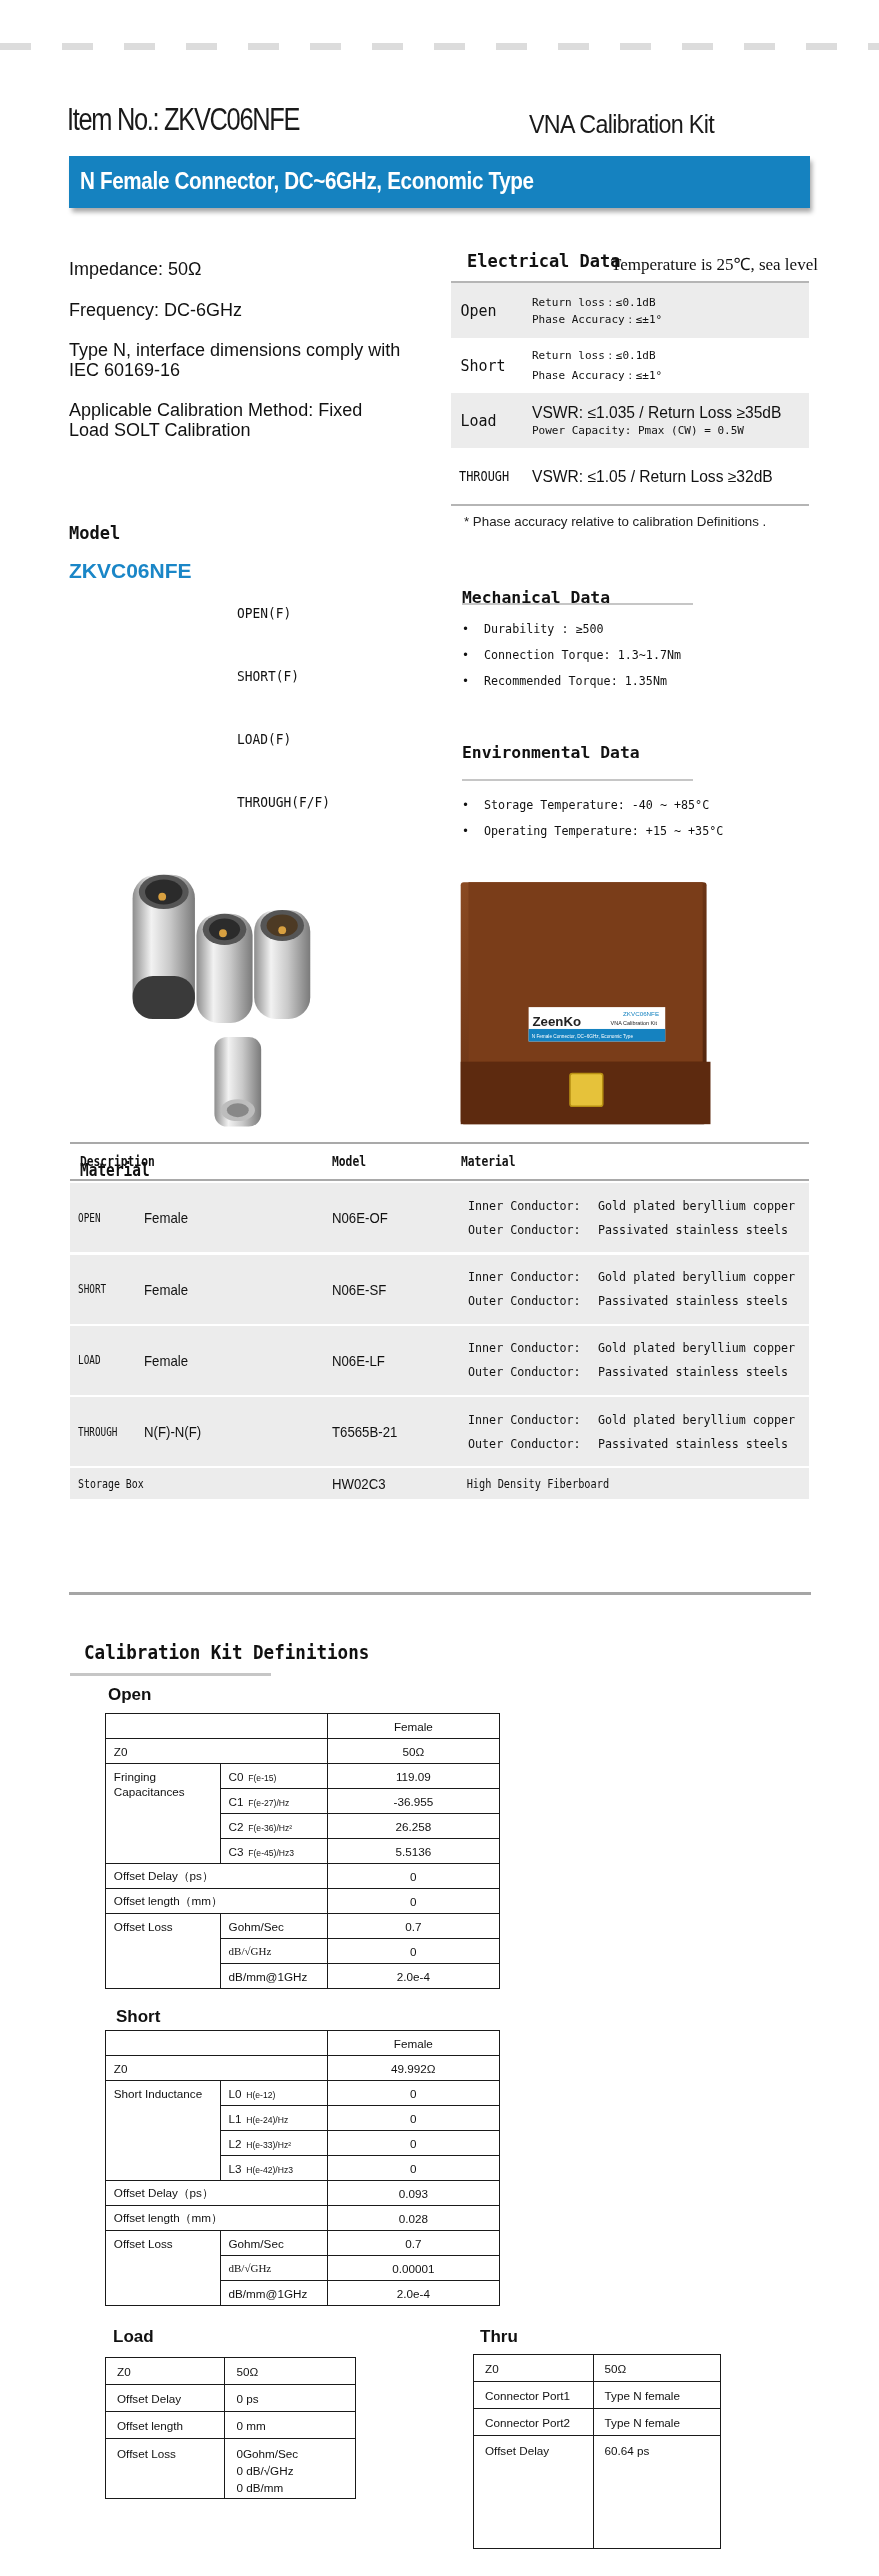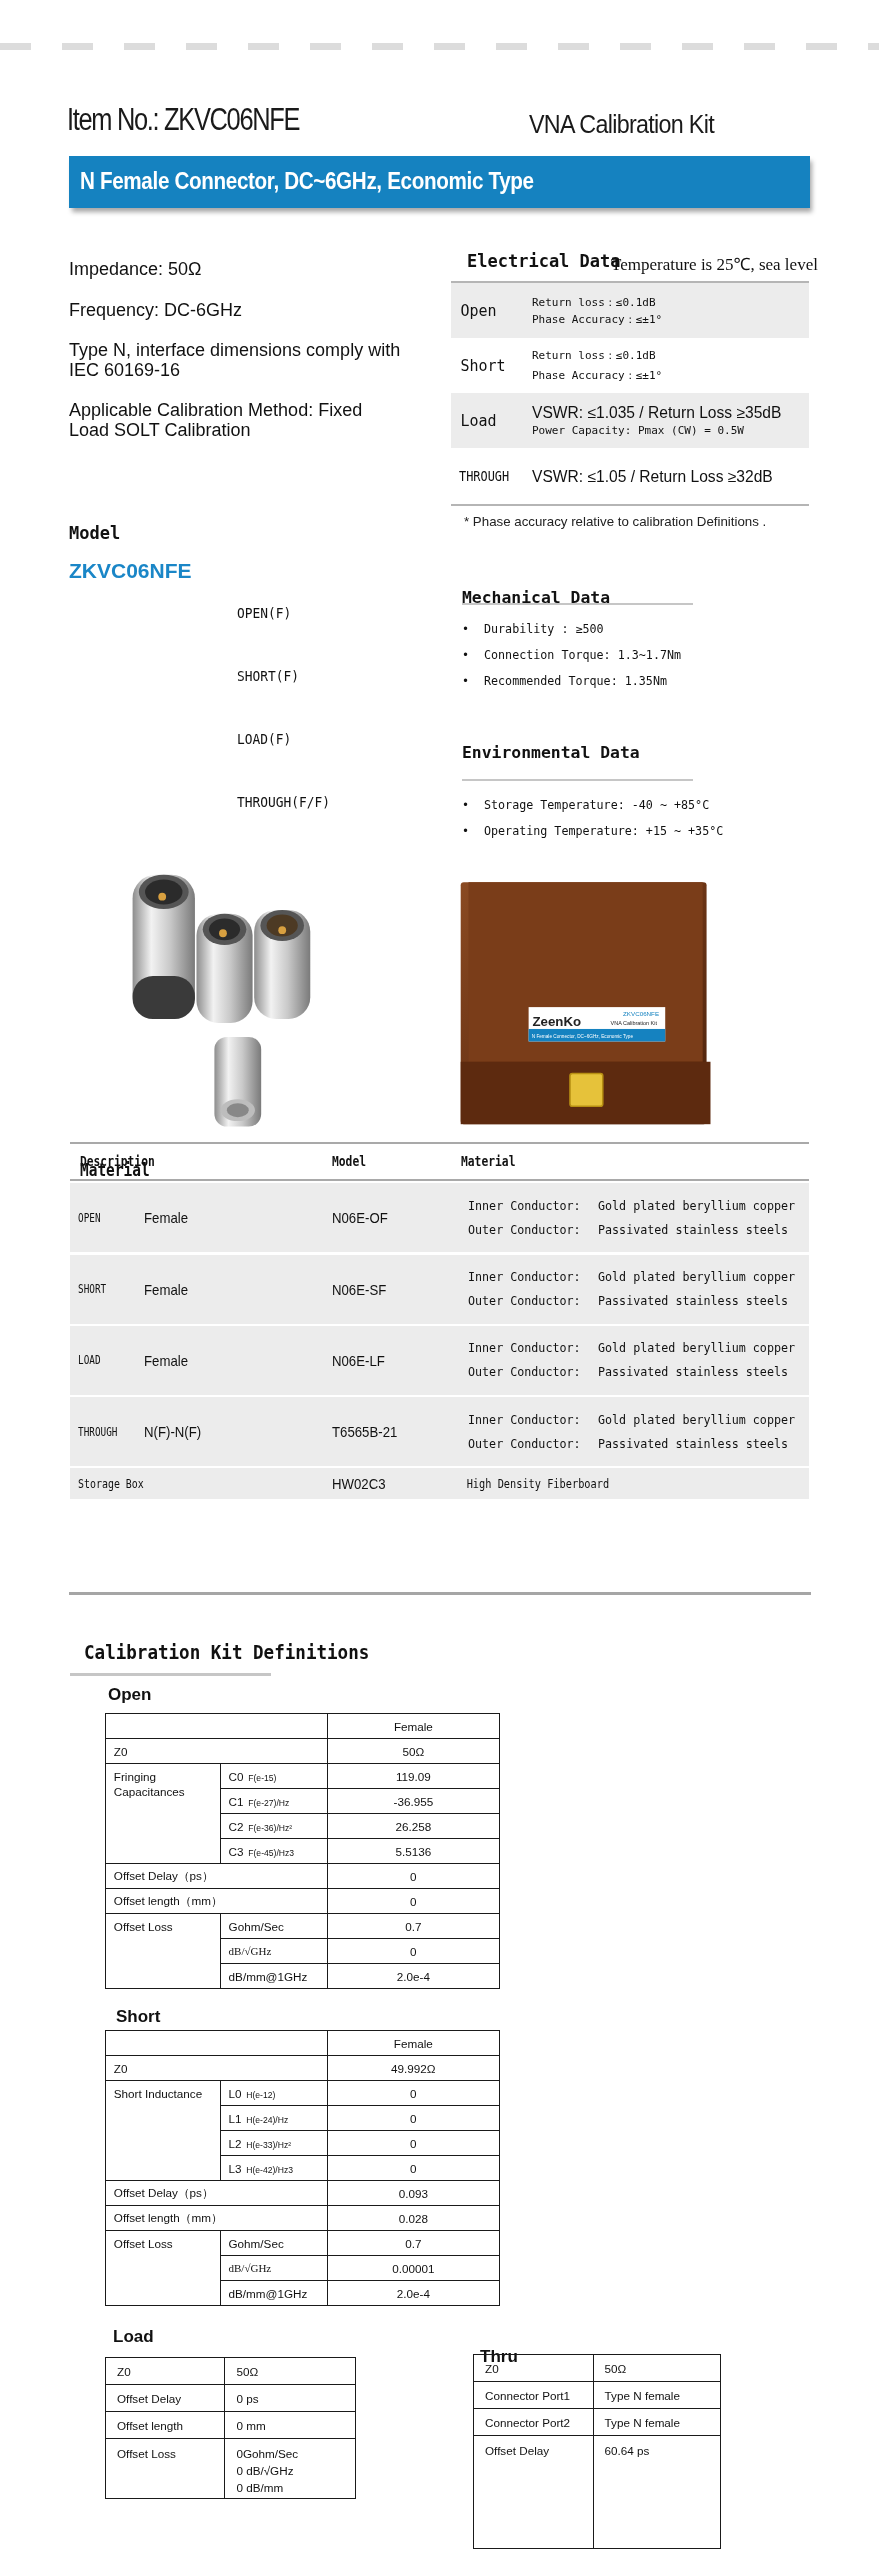--- a/index.html
+++ b/index.html
@@ -421,21 +421,21 @@
     <td class="top">Offset Loss</td>
     <td class="top">
       <div>0Gohm/Sec</div>
       <div>0 dB/√GHz</div>
       <div>0 dB/mm</div>
     </td>
   </tr>
 </tbody>
   </table>
 
-<div class="abs tbl-title" style="left:480px; top:2327px;margin-top:20px;">Thru</div>
+<div class="abs tbl-title" style="left:480px; top:2327px;">Thru</div>
 <table class="kv" style="left:473px; top:2354px; width:248px;">
   <colgroup>
       <col style="width:120px">
       <col style="width:128px">
     </colgroup>
   <tbody>
       <tr>
         <td>Z0</td>
         <td>50Ω</td>
       </tr>

